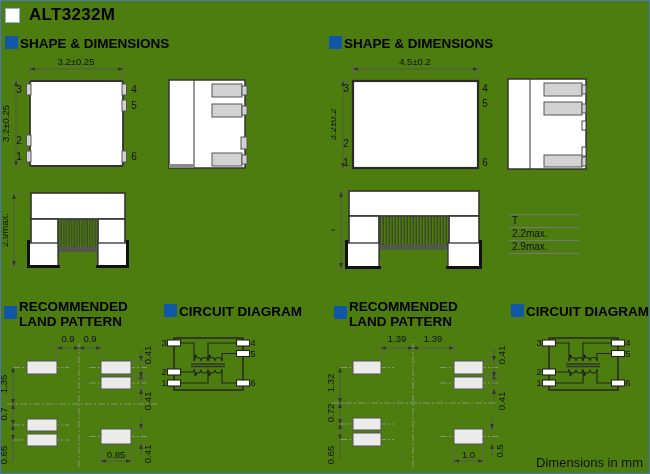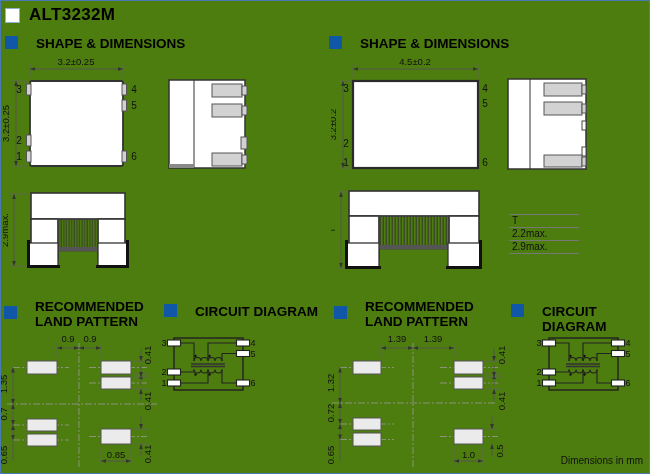--- a/index.html
+++ b/index.html
@@ -5,36 +5,36 @@
   html,body{margin:0;padding:0;background:#fff;}
   #page{
     position:relative;width:648px;height:472px;background:#4d7c0f;
     border:1px solid #4a7ab5;overflow:hidden;
     font-family:"Liberation Sans",sans-serif;color:#111;
   }
   .abs{position:absolute;}
   .part-title{display:flex;align-items:center;gap:9px;font-weight:bold;font-size:17px;letter-spacing:.3px;color:#000;}
   .sq-outline{width:13px;height:13px;border:1.5px solid #8fb0d6;background:#fff;flex:0 0 auto;}
   .sq-solid{width:13px;height:13px;background:#1057a8;flex:0 0 auto;}
-  .sec-head{display:flex;align-items:flex-start;gap:18px;font-weight:bold;font-size:13.5px;color:#000;}
+  .sec-head{display:flex;align-items:flex-start;gap:2px;font-weight:bold;font-size:13.5px;color:#000;}
   .sec-head .lines{line-height:15px;}
   svg text{font-family:"Liberation Sans",sans-serif;}
   .dim{font-size:9.5px;fill:#111;}
   .pin{font-size:10px;fill:#111;}
   .cpin{font-size:9px;fill:#111;}
   .outline{fill:#fff;stroke:#333;stroke-width:1.6;}
   .dimln{stroke:#555;stroke-width:0.9;}
   .ext{stroke:#666;stroke-width:0.7;}
   .cl{stroke:#999;stroke-width:0.8;stroke-dasharray:7 2 2 2;}
   .pad{fill:#ebebeb;stroke:#555;stroke-width:1;}
   .term{fill:#d2d2d2;stroke:#555;stroke-width:1;}
   .wire{fill:none;stroke:#222;stroke-width:1.1;}
   .thk-table{width:70px;font-size:10px;color:#111;border-top:1px solid #777;}
   .thk-table .row{height:12px;line-height:12px;padding-left:3px;border-bottom:1px solid #777;}
-  .footer-note{font-size:10px;color:#111;}
+  .footer-note{font-size:13px;color:#111;}
 </style>
 </head>
 <body>
 
 <div id="page">
 
   <div class="abs part-title" style="left:4px;top:4px;">
     <span class="sq-outline"></span>
     <span>ALT3232M</span>
   </div>

